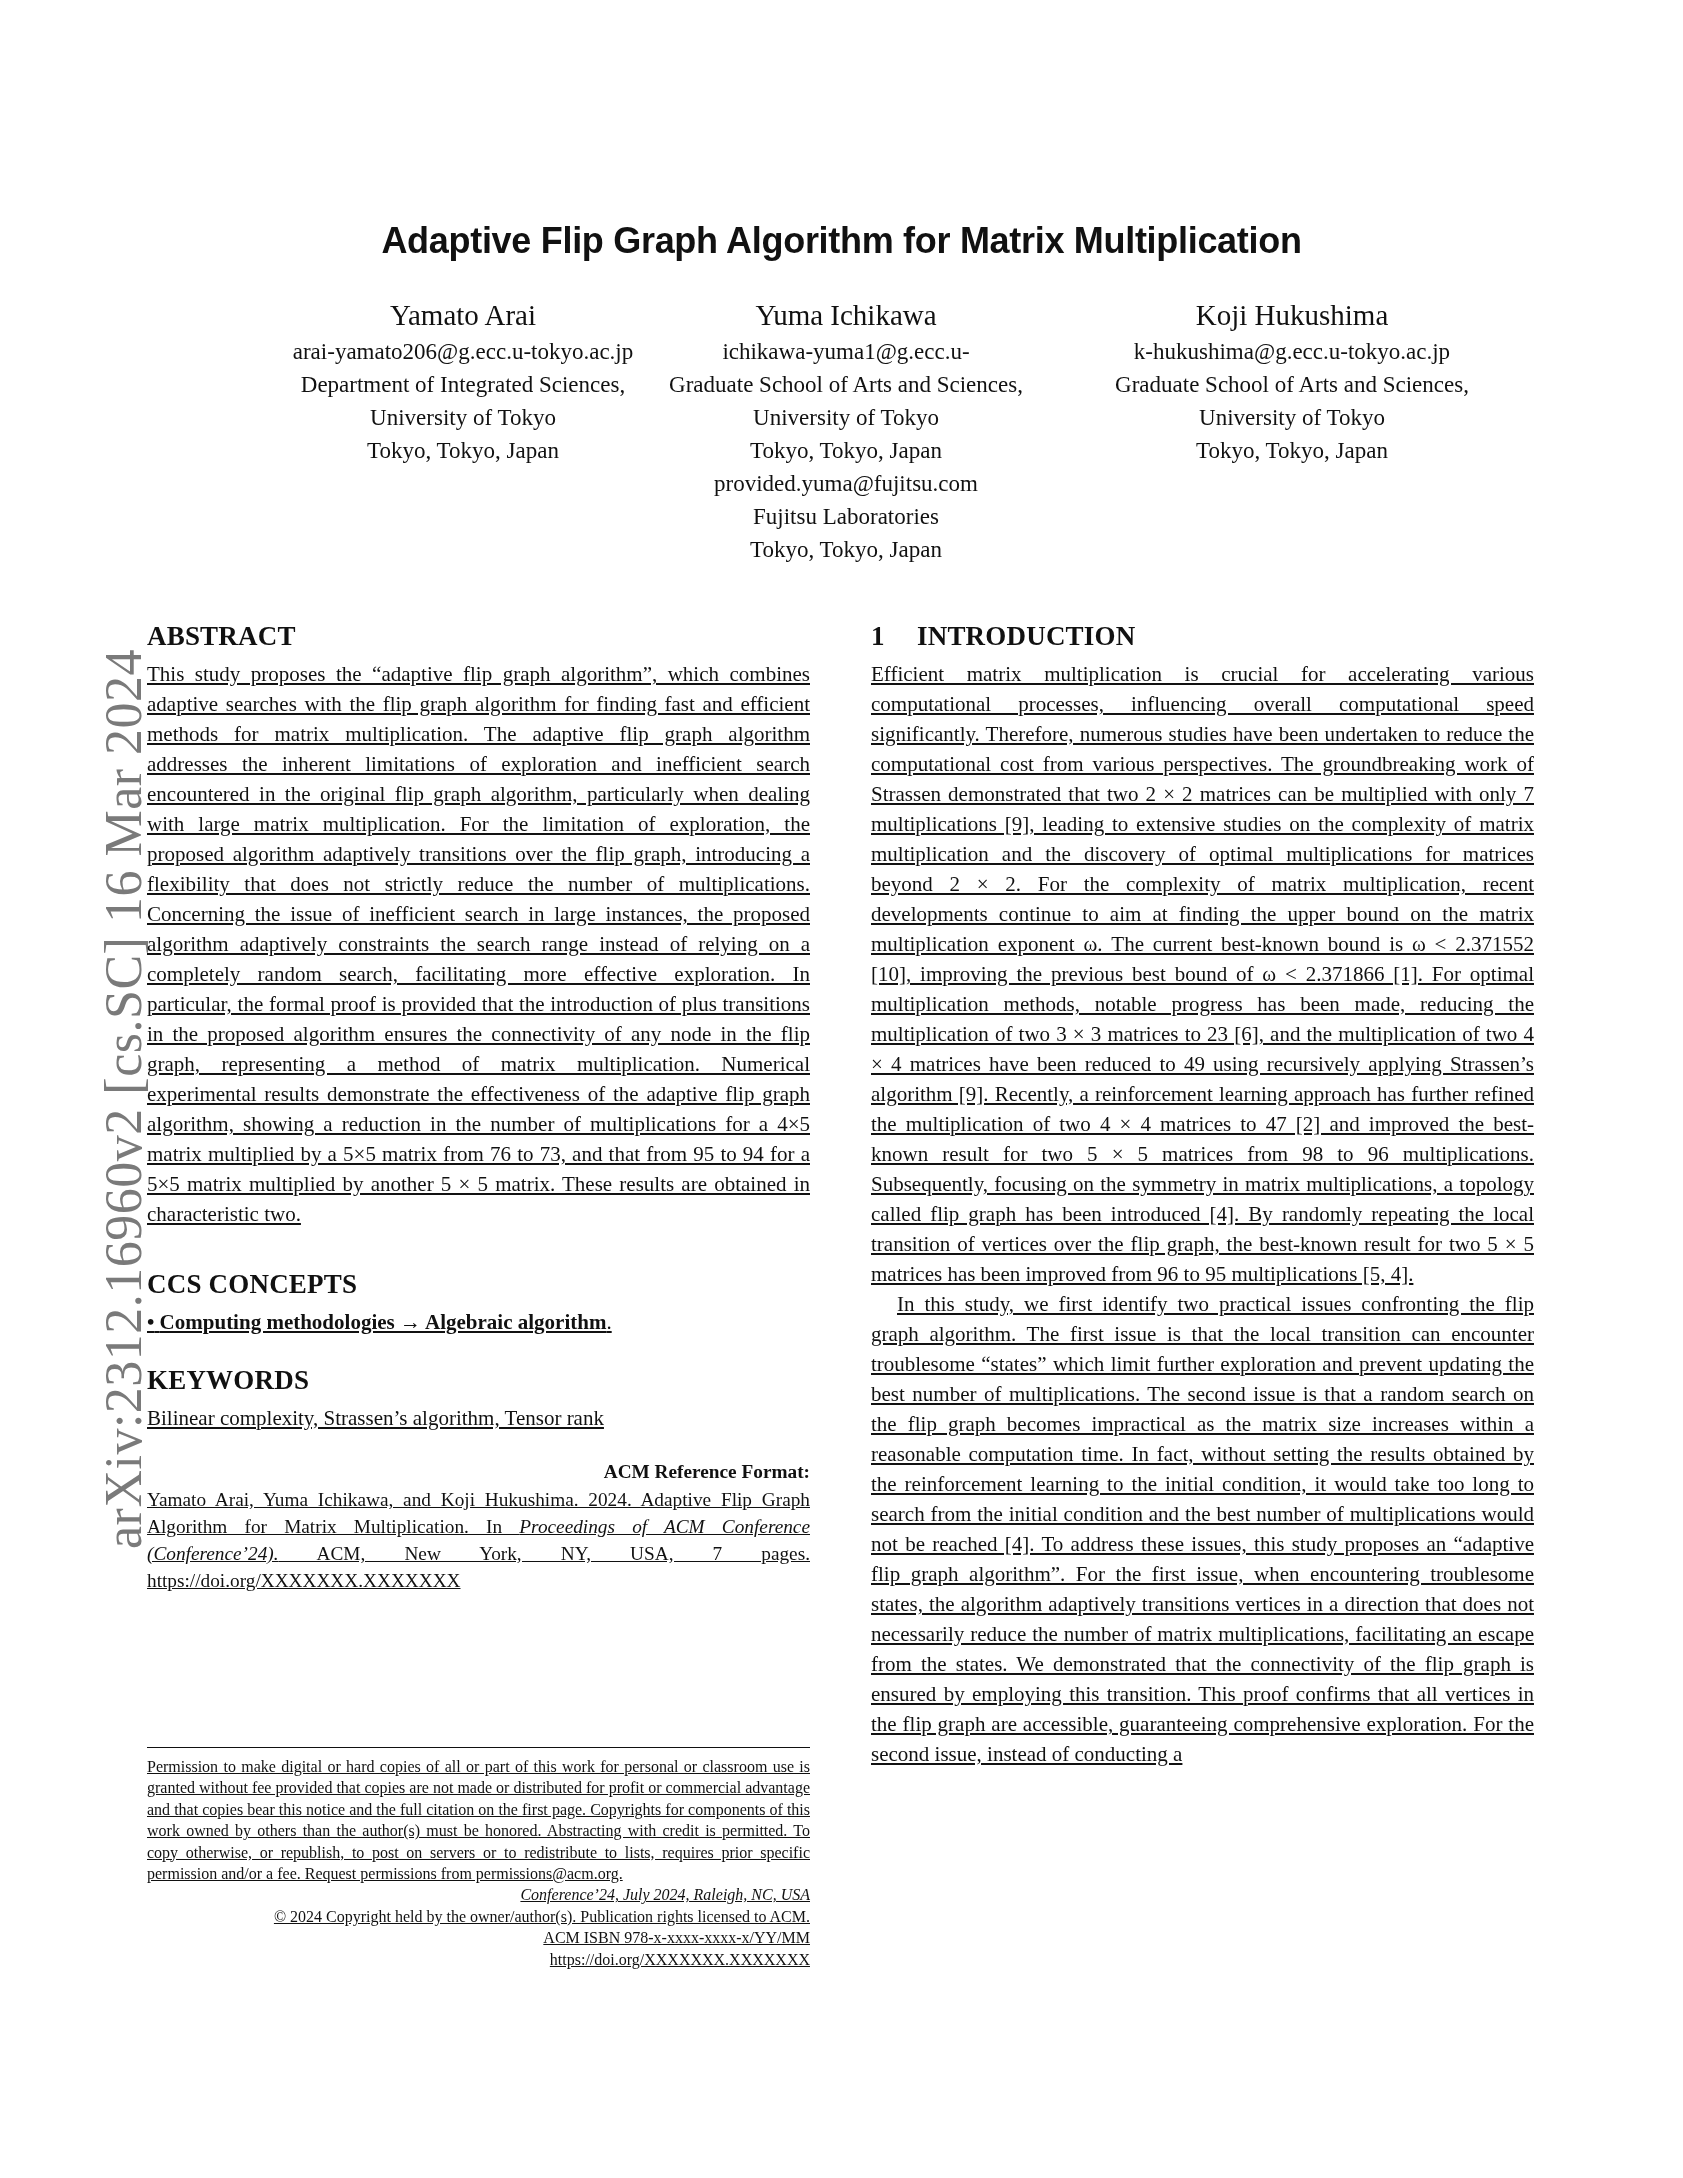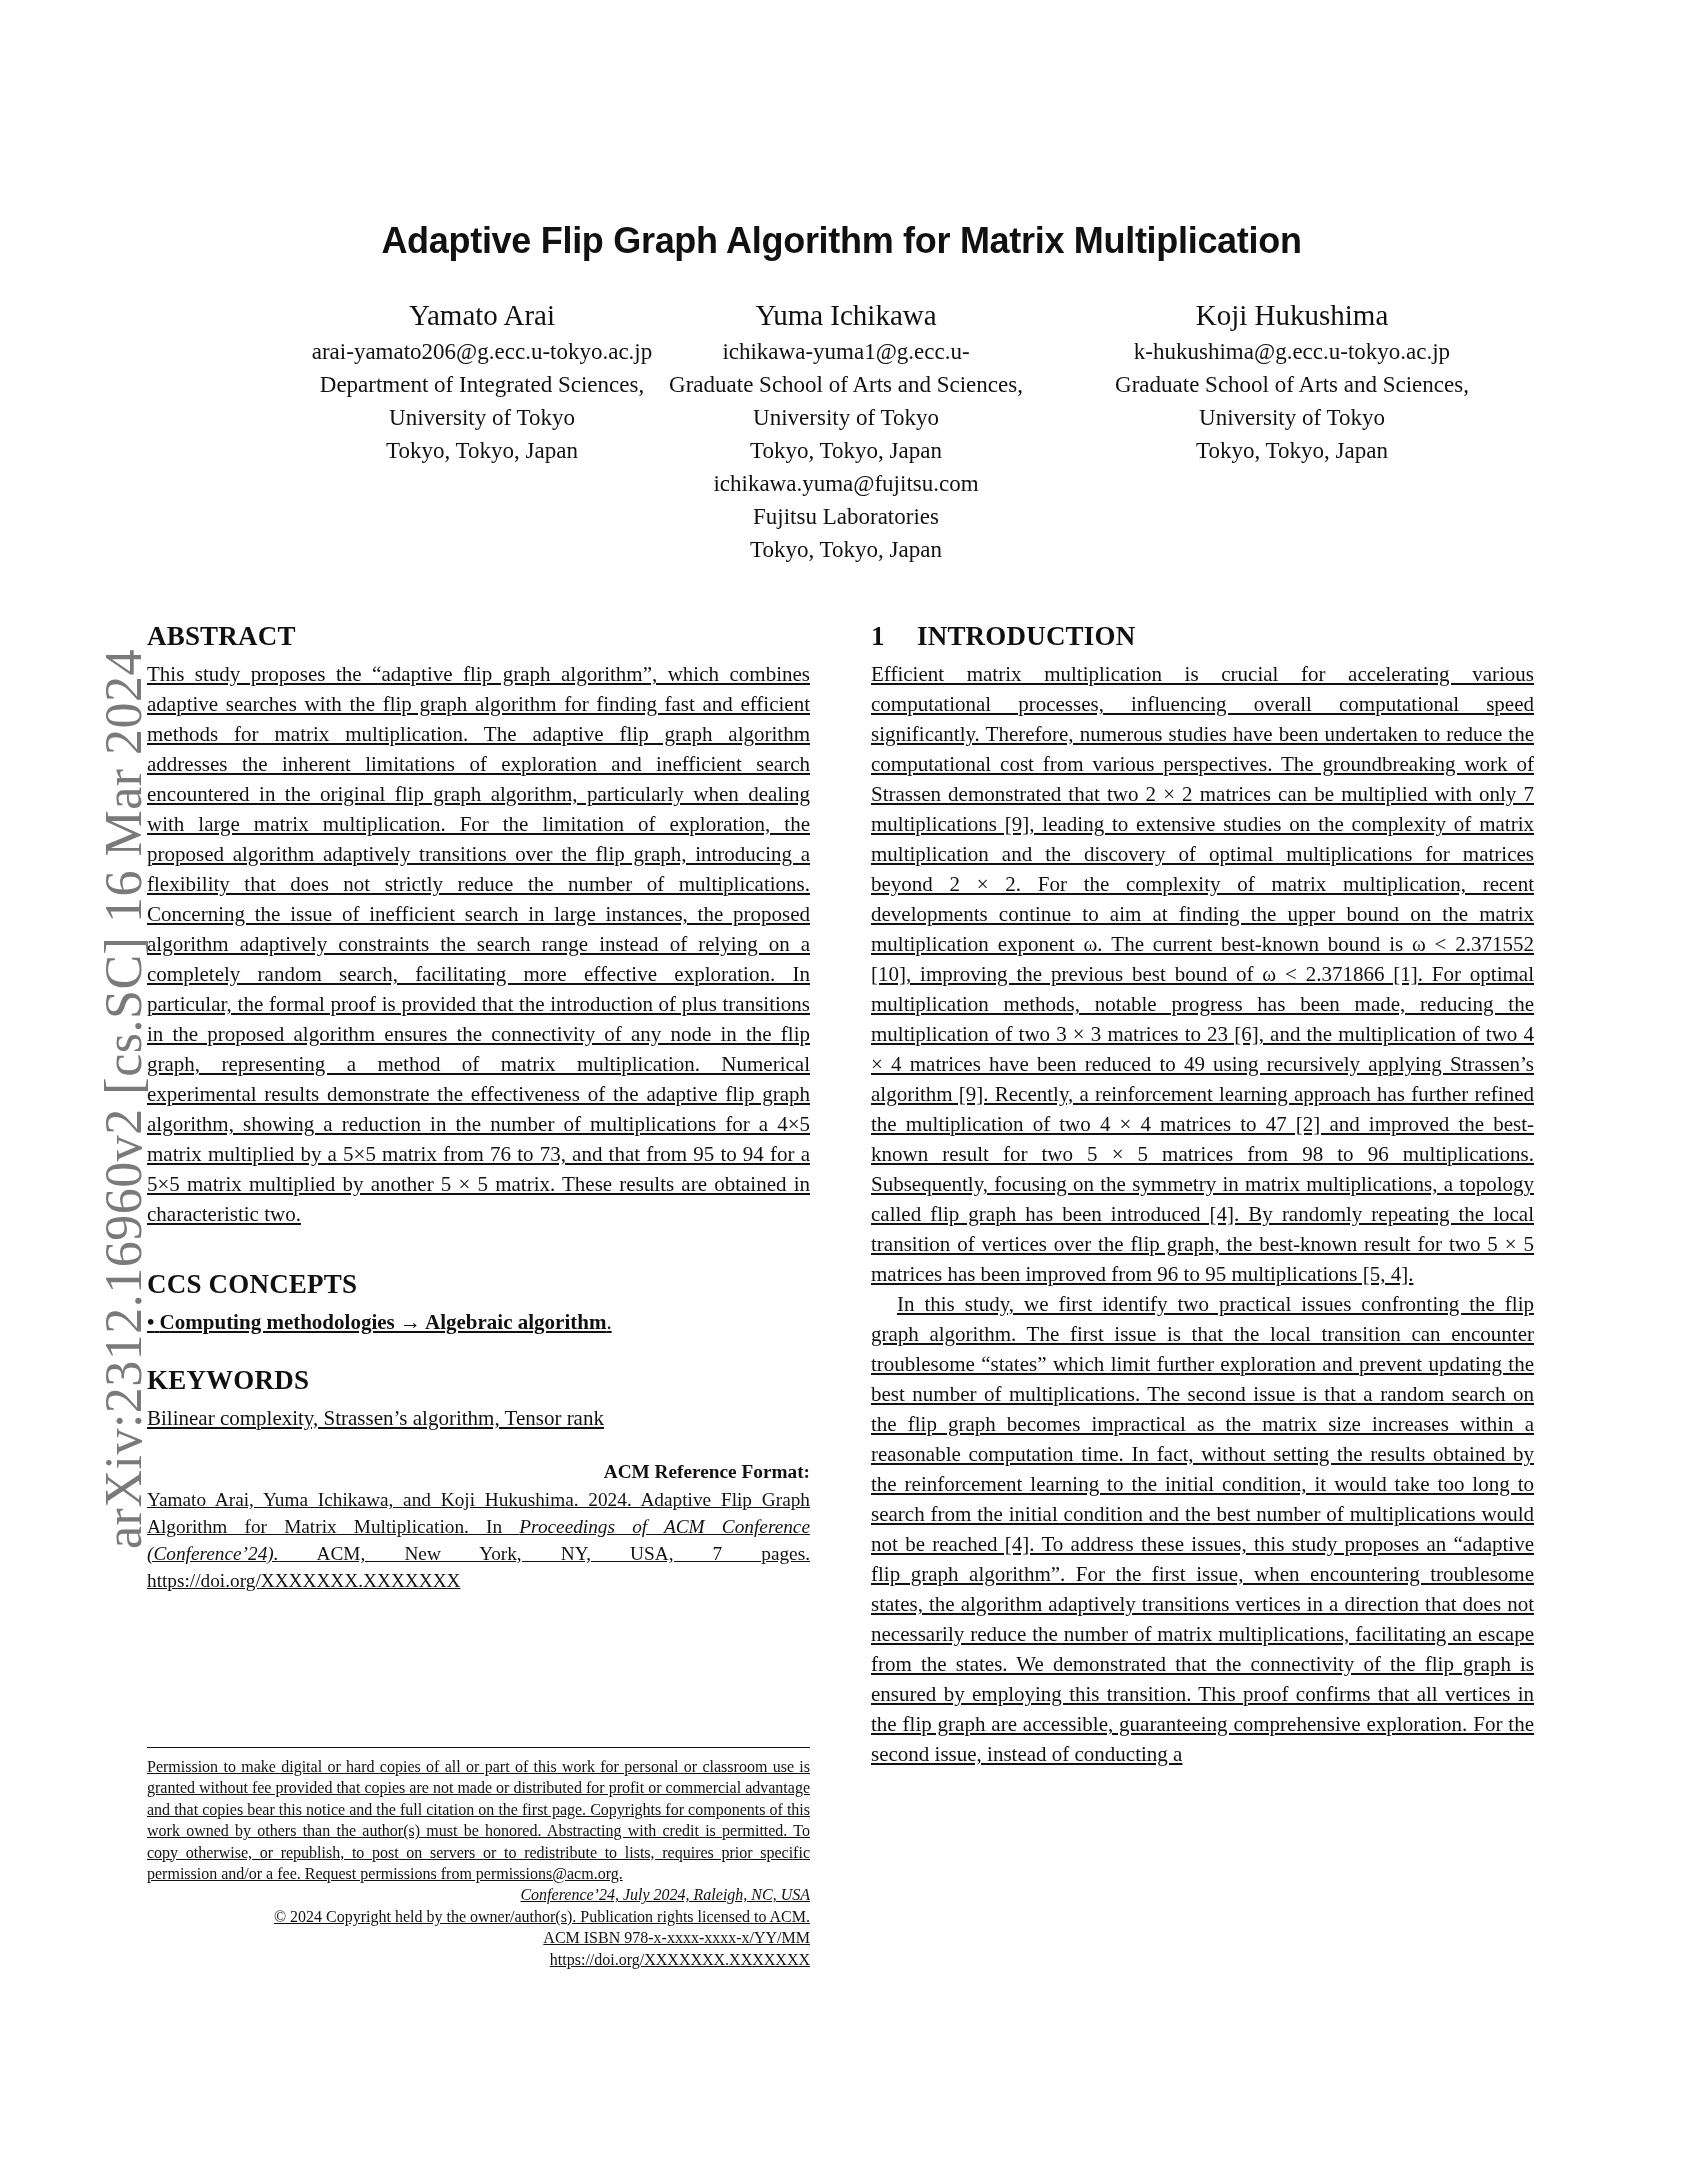--- a/index.html
+++ b/index.html
@@ -5,21 +5,21 @@
   html, body { margin: 0; padding: 0; background: #ffffff; }
   body { width: 1683px; height: 2178px; position: relative; overflow: hidden;
          font-family: "Liberation Serif", "DejaVu Serif", serif; color: #111; }
   .title { position: absolute; top: 220px; left: 0; width: 1683px; text-align: center;
            font-family: "Liberation Sans", "DejaVu Sans", sans-serif; font-weight: bold;
            font-size: 36px; letter-spacing: -0.3px; margin: 0; }
   .author { position: absolute; top: 295px; text-align: center;
             font-size: 23px; line-height: 33px; }
   .author .name { font-size: 29px; line-height: 40px; }
   .author div { white-space: nowrap; }
-  #author-1 { left: 185px; width: 594px; }
+  #author-1 { left: 166px; width: 594px; }
   #author-2 { left: 549px; width: 594px; }
   #author-3 { left: 995px; width: 594px; }
 
   .arxiv { position: absolute; left: 94px; top: 1549px; transform-origin: 0 0;
            transform: rotate(-90deg); white-space: nowrap;
            font-family: "Liberation Serif", "DejaVu Serif", serif; font-size: 52px;
            color: #7a7a7a; letter-spacing: 0.5px; }
 
   .col { position: absolute; top: 619px; width: 663px; font-size: 21px; line-height: 30px; }
   #left-col { left: 147px; }
@@ -53,21 +53,21 @@
   <div>University of Tokyo</div>
   <div>Tokyo, Tokyo, Japan</div>
 </div>
 
 <div class="author" id="author-2">
   <div class="name">Yuma Ichikawa</div>
   <div>ichikawa-yuma1@g.ecc.u-</div>
   <div>Graduate School of Arts and Sciences,</div>
   <div>University of Tokyo</div>
   <div>Tokyo, Tokyo, Japan</div>
-  <div>ichikawa.yuma@fujitsu.com</div>
+  <div>provided.yuma@fujitsu.com</div>
   <div>Fujitsu Laboratories</div>
   <div>Tokyo, Tokyo, Japan</div>
 </div>
 
 <div class="author" id="author-3">
   <div class="name">Koji Hukushima</div>
   <div>k-hukushima@g.ecc.u-tokyo.ac.jp</div>
   <div>Graduate School of Arts and Sciences,</div>
   <div>University of Tokyo</div>
   <div>Tokyo, Tokyo, Japan</div>

